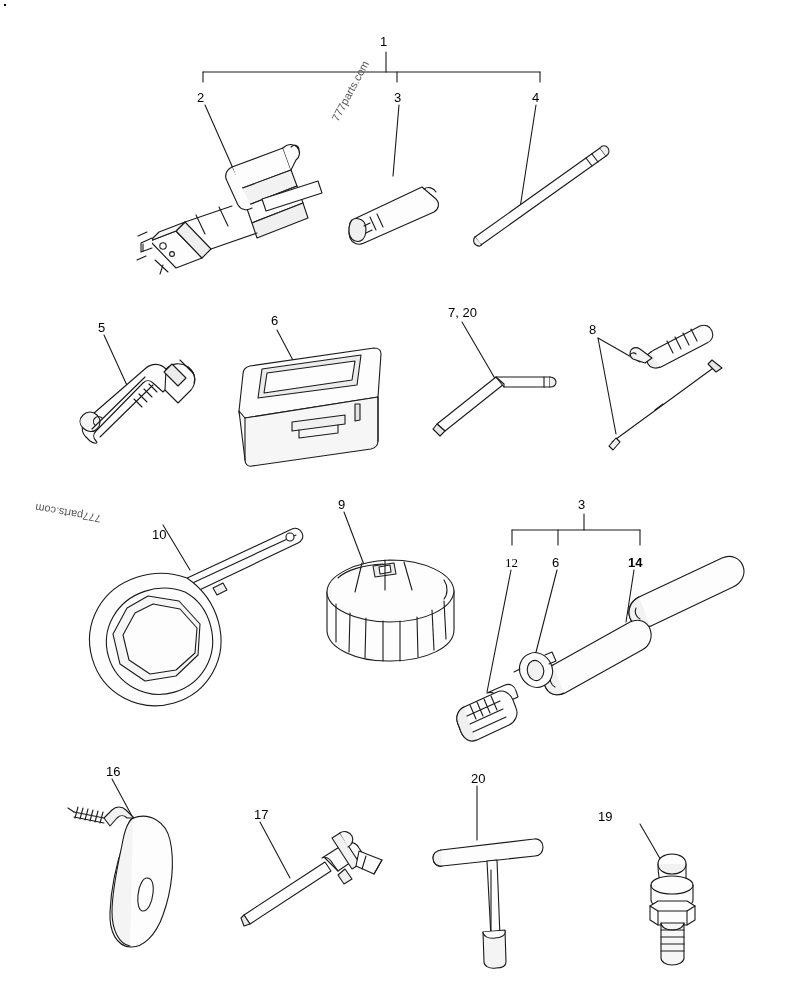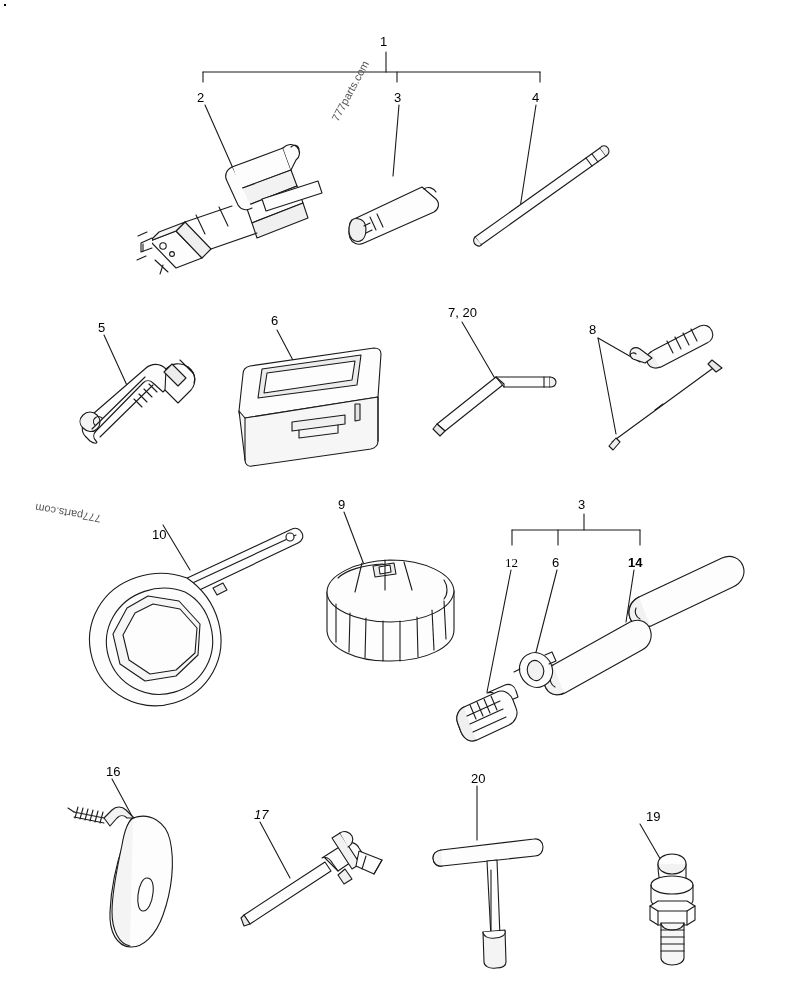--- a/index.html
+++ b/index.html
@@ -371,20 +371,20 @@
   <div class="callout" style="left:271px; top:314px;">6</div>
   <div class="callout" style="left:448px; top:306px;">7, 20</div>
   <div class="callout" style="left:589px; top:323px;">8</div>
   <div class="callout" style="left:338px; top:498px;">9</div>
   <div class="callout" style="left:152px; top:528px;">10</div>
   <div class="callout" style="left:578px; top:498px;">3</div>
   <div class="callout" style="left:505px; top:556px;font-family:Liberation Serif, serif;">12</div>
   <div class="callout" style="left:552px; top:556px;">6</div>
   <div class="callout" style="left:628px; top:556px;font-weight:bold;">14</div>
   <div class="callout" style="left:106px; top:765px;">16</div>
-  <div class="callout" style="left:254px; top:808px;font-style:italic;">17</div>
+  <div class="callout" style="left:254px; top:808px;">17</div>
   <div class="callout" style="left:471px; top:772px;">20</div>
-  <div class="callout" style="left:646px; top:810px;">19</div>
+  <div class="callout" style="left:598px; top:810px;">19</div>
 
   <div class="wmark rot-a" style="left:330px; top:118px;">777parts.com</div>
   <div class="wmark rot-b" style="left:100px; top:524px;">777parts.com</div>
 
 </div>
 
 </body></html>

